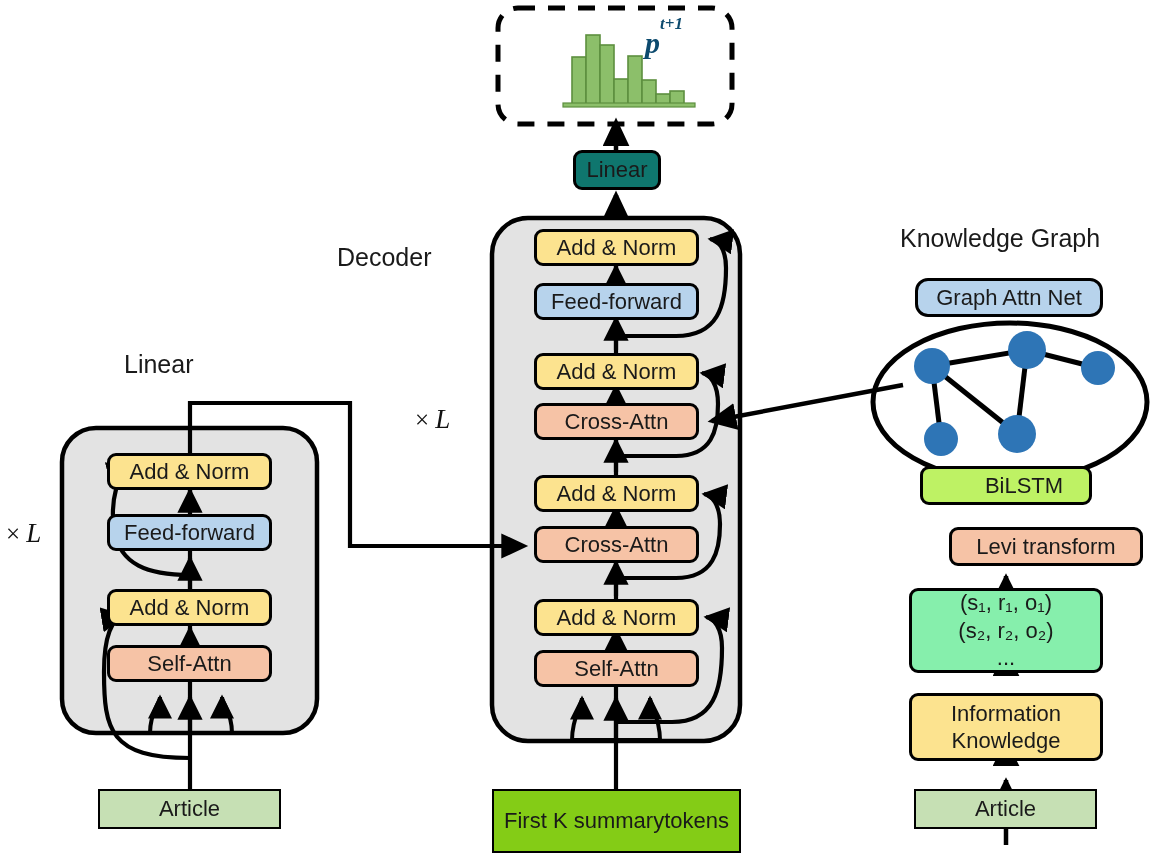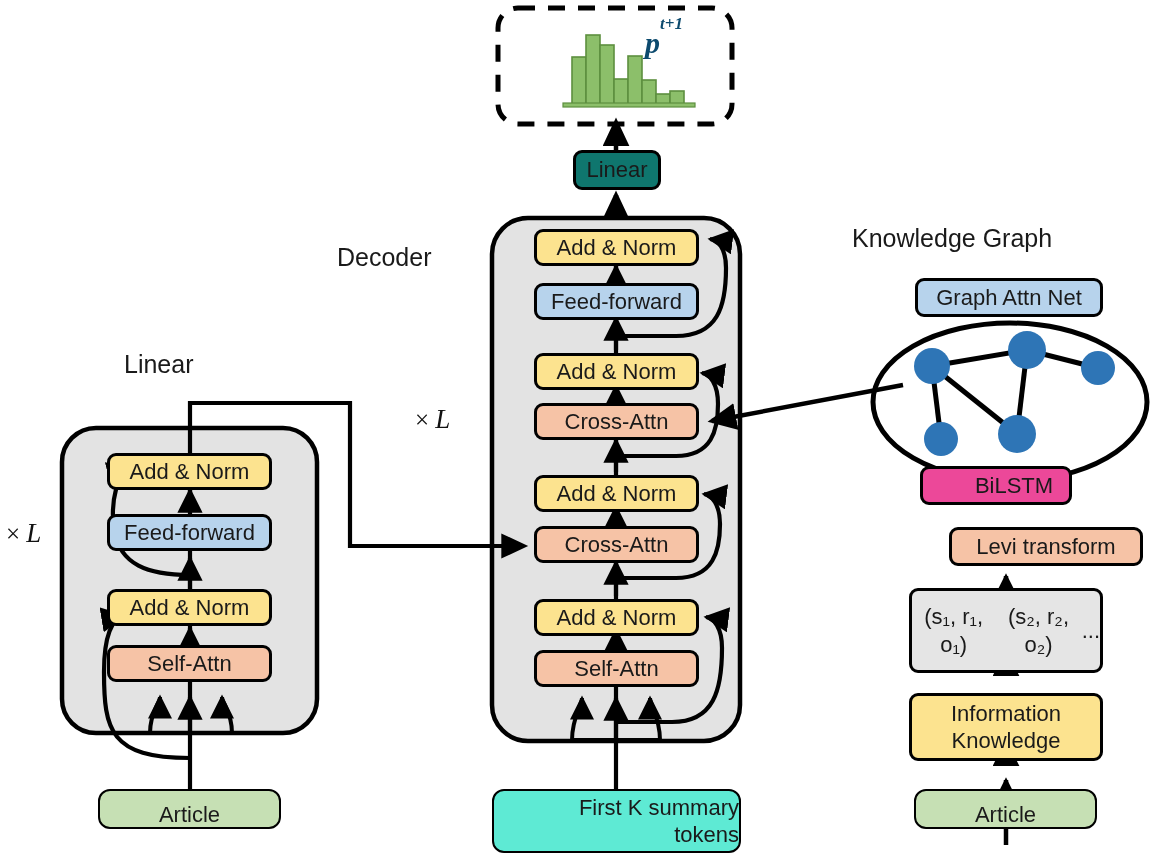--- a/index.html
+++ b/index.html
@@ -35,22 +35,21 @@
     color: #1a1a1a;
     border: 3px solid #000000;
     border-radius: 9px;
     font-size: 22px;
     line-height: 1.15;
     z-index: 5;
     white-space: nowrap;
   }
   .node-box.square {
     border-width: 2px;
-    border-radius: 12px;
-    align-items: flex-end;
+    border-radius: 0;
   }
   .node-box.multiline {
     white-space: normal;
     line-height: 1.25;
   }
   .group-label {
     position: absolute;
     font-size: 25px;
     color: #1a1a1a;
     z-index: 6;
@@ -243,21 +242,21 @@
   <div class="node-box" style="left:534px; top:526px; width:165px; height:37px; background:#f6c3a6;">
     <span>Cross-Attn</span>
   </div>
   <div class="node-box" style="left:534px; top:599px; width:165px; height:37px; background:#fce38f;">
     <span>Add &amp; Norm</span>
   </div>
   <div class="node-box" style="left:534px; top:650px; width:165px; height:37px; background:#f6c3a6;">
     <span>Self-Attn</span>
   </div>
 
-  <div class="node-box square multiline" style="left:492px; top:789px; width:249px; height:64px; background:#5eead4; flex-direction:column;">
+  <div class="node-box square multiline" style="left:492px; top:789px; width:249px; height:64px; background:#84cc16; ">
     <span>First K summary</span>
     <span>tokens</span>
   </div>
 
   <div class="group-label" style="left:124px; top:350px;">
     <span>Linear</span>
   </div>
   <div class="rep-label" style="left:6px; top:518px;">
     <span>×</span>&nbsp;<i>L</i>
   </div>
@@ -272,37 +271,37 @@
     <span>Add &amp; Norm</span>
   </div>
   <div class="node-box" style="left:107px; top:645px; width:165px; height:37px; background:#f6c3a6;">
     <span>Self-Attn</span>
   </div>
 
   <div class="node-box square" style="left:98px; top:789px; width:183px; height:40px; background:#c6e0b4;">
     <span>Article</span>
   </div>
 
-  <div class="group-label" style="left:852px; top:224px;">
+  <div class="group-label" style="left:900px; top:224px;">
     <span>Knowledge Graph</span>
   </div>
 
-  <div class="node-box" style="left:915px; top:278px; width:188px; height:39px; background:#b7d3ec;">
+  <div class="node-box" style="left:915px; top:278px; width:188px; height:39px; background:#b7d3ec;border-radius:13px;">
     <span>Graph Attn Net</span>
   </div>
 
-  <div class="node-box" style="left:920px; top:466px; width:152px; height:39px; background:#ec4899;padding-left:36px;">
+  <div class="node-box" style="left:920px; top:466px; width:172px; height:39px; background:#bef264;padding-left:36px;">
     <span>BiLSTM</span>
   </div>
 
   <div class="node-box" style="left:909px; top:527px; width:194px; height:39px; background:#f6c3a6;margin-left:40px;">
     <span>Levi transform</span>
   </div>
 
-  <div class="node-box multiline" style="left:909px; top:588px; width:194px; height:85px; background:#e5e5e5; flex-direction:row; justify-content:center;">
+  <div class="node-box multiline" style="left:909px; top:588px; width:194px; height:85px; background:#86efac; flex-direction:column; justify-content:center;">
     <span class="triple-line">(s₁, r₁, o₁)</span>
     <span class="triple-line">(s₂, r₂, o₂)</span>
     <span class="triple-line">...</span>
   </div>
 
   <div class="node-box multiline" style="left:909px; top:693px; width:194px; height:68px; background:#fce38f; flex-direction:column;">
     <span>Information</span>
     <span>Knowledge</span>
   </div>
 

